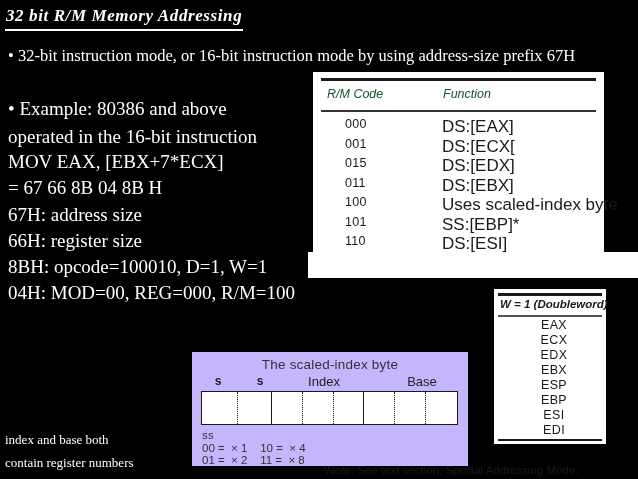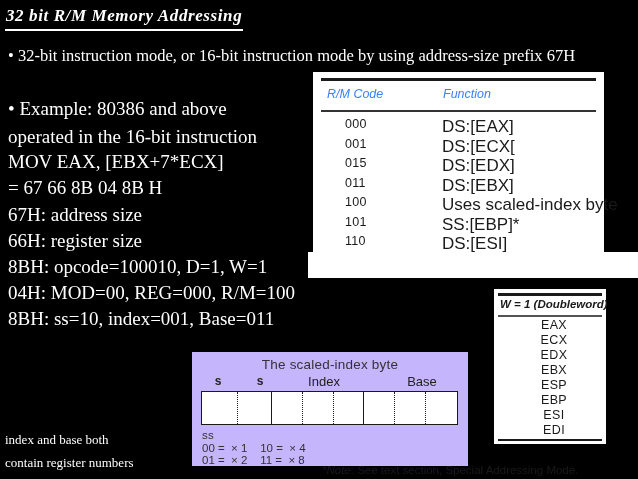--- a/index.html
+++ b/index.html
@@ -94,21 +94,21 @@
   #rm-header-row {
     position: absolute;
     left: 8px; top: 12px; right: 8px;
     height: 23px;
   }
   .rm-head {
     position: absolute;
     font-family: "Liberation Sans", sans-serif;
     font-style: italic;
     font-size: 12.5px;
-    color: #3b82f6;
+    color: #14532d;
     white-space: nowrap;
   }
   #rm-head-code { left: 6px; top: 3px; }
   #rm-head-func { left: 122px; top: 3px; }
   #rm-rule-mid {
     position: absolute;
     left: 8px; top: 38px; right: 8px;
     height: 1.5px; background: #333333;
   }
   #rm-rows {
@@ -298,21 +298,20 @@
   <div class="body-line" id="bullet-1">• 32-bit instruction mode, or 16-bit instruction mode by using address-size prefix 67H</div>
 
   <div class="body-line left-line" id="ex-l1">• Example: 80386 and above</div>
   <div class="body-line left-line" id="ex-l2">operated in the 16-bit instruction</div>
   <div class="body-line left-line" id="ex-l3">MOV EAX, [EBX+7*ECX]</div>
   <div class="body-line left-line" id="ex-l4">= 67 66 8B 04 8B H</div>
   <div class="body-line left-line" id="ex-l5">67H: address size</div>
   <div class="body-line left-line" id="ex-l6">66H: register size</div>
   <div class="body-line left-line" id="ex-l7">8BH: opcode=100010, D=1, W=1</div>
   <div class="body-line left-line" id="ex-l8">04H: MOD=00, REG=000, R/M=100</div>
-  <div class="body-line left-line" id="ex-l9">8BH: ss=10, index=001, Base=011</div>
 
   <div class="footnote-line" id="foot-l1">index and base both</div>
   <div class="footnote-line" id="foot-l2">contain register numbers</div>
 
   <div id="rm-table-figure">
     <div id="rm-rule-top"></div>
     <div id="rm-header-row">
       <span class="rm-head" id="rm-head-code">R/M Code</span>
       <span class="rm-head" id="rm-head-func">Function</span>
     </div>

